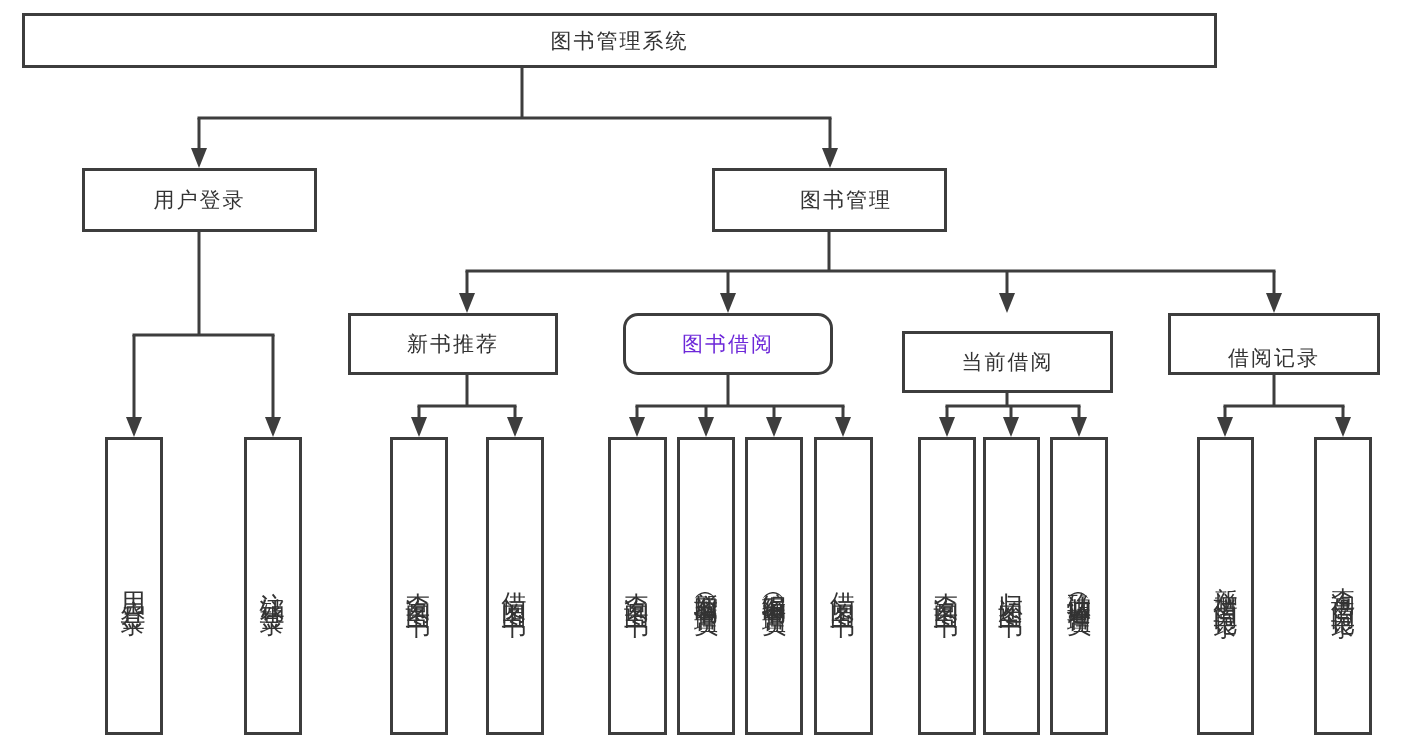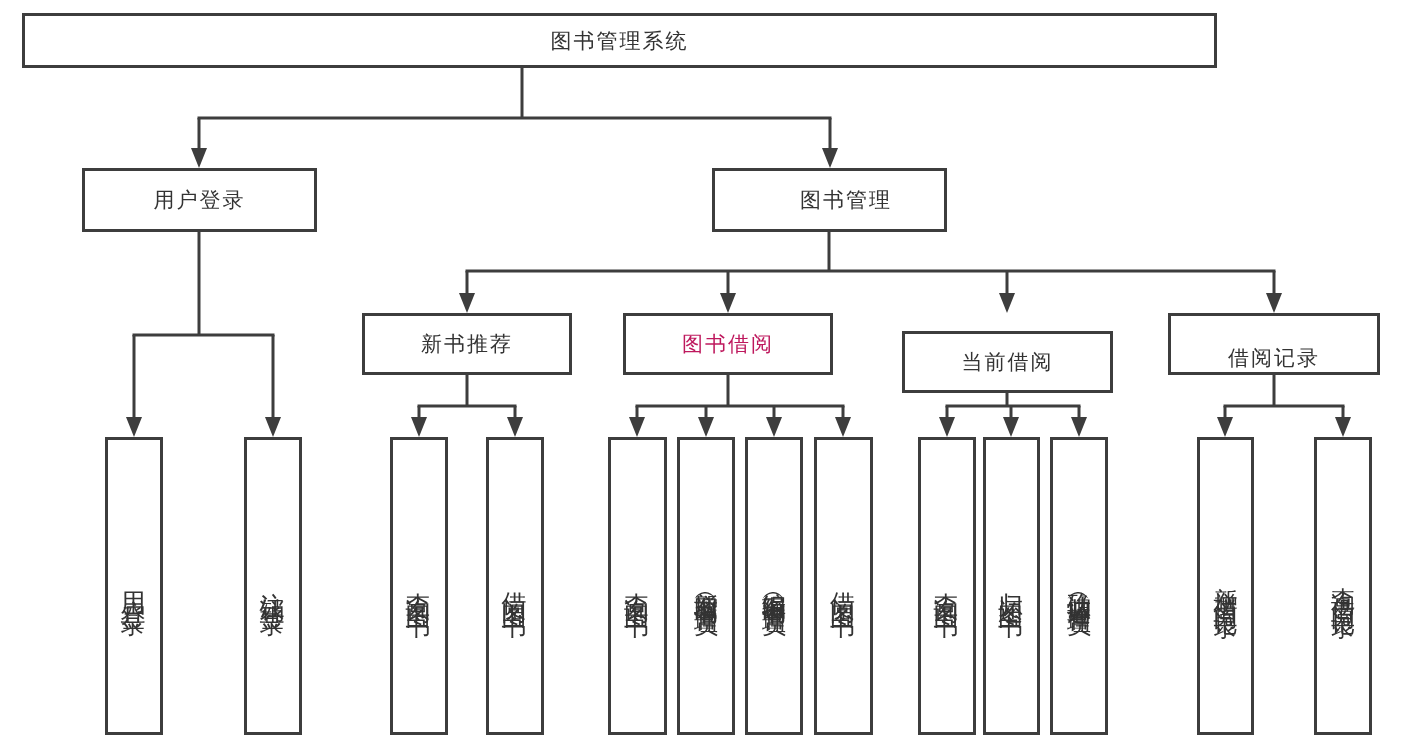--- a/index.html
+++ b/index.html
@@ -116,24 +116,24 @@
   <div id="nodes-layer">
       <div class="node h " style="left: 22px; top: 13px; width: 1195px; height: 55px; border-color: rgb(61, 61, 61); color: rgb(51, 51, 51);">
         <span>图书管理系统</span>
       </div>
       <div class="node h " style="left: 82px; top: 168px; width: 235px; height: 64px; border-color: rgb(61, 61, 61); color: rgb(51, 51, 51);">
         <span>用户登录</span>
       </div>
       <div class="node h " style="left: 712px; top: 168px; width: 235px; height: 64px; border-color: rgb(61, 61, 61); color: rgb(51, 51, 51); padding-left: 33px;">
         <span>图书管理</span>
       </div>
-      <div class="node h " style="left: 362px; top: 313px; width: 210px; height: 62px; border-color: rgb(61, 61, 61); color: rgb(51, 51, 51);">
+      <div class="node h " style="left: 348px; top: 313px; width: 210px; height: 62px; border-color: rgb(61, 61, 61); color: rgb(51, 51, 51);">
         <span>新书推荐</span>
       </div>
-      <div class="node h " style="left: 623px; top: 313px; width: 210px; height: 62px; border-color: rgb(61, 61, 61); color: #be185d;">
+      <div class="node h " style="left: 623px; top: 313px; width: 210px; height: 62px; border-color: rgb(61, 61, 61); color: #6d28d9; border-radius: 15px;">
         <span>图书借阅</span>
       </div>
       <div class="node h " style="left: 902px; top: 331px; width: 211px; height: 62px; border-color: rgb(61, 61, 61); color: rgb(51, 51, 51);">
         <span>当前借阅</span>
       </div>
       <div class="node h " style="left: 1168px; top: 313px; width: 212px; height: 62px; border-color: rgb(61, 61, 61); color: rgb(51, 51, 51); align-items: flex-end;">
         <span>借阅记录</span>
       </div>
       <div class="node v ls-s" style="left: 105px; top: 437px; width: 58px; height: 298px; border-color: rgb(61, 61, 61); color: rgb(51, 51, 51);">
         <span>用户登录</span>

